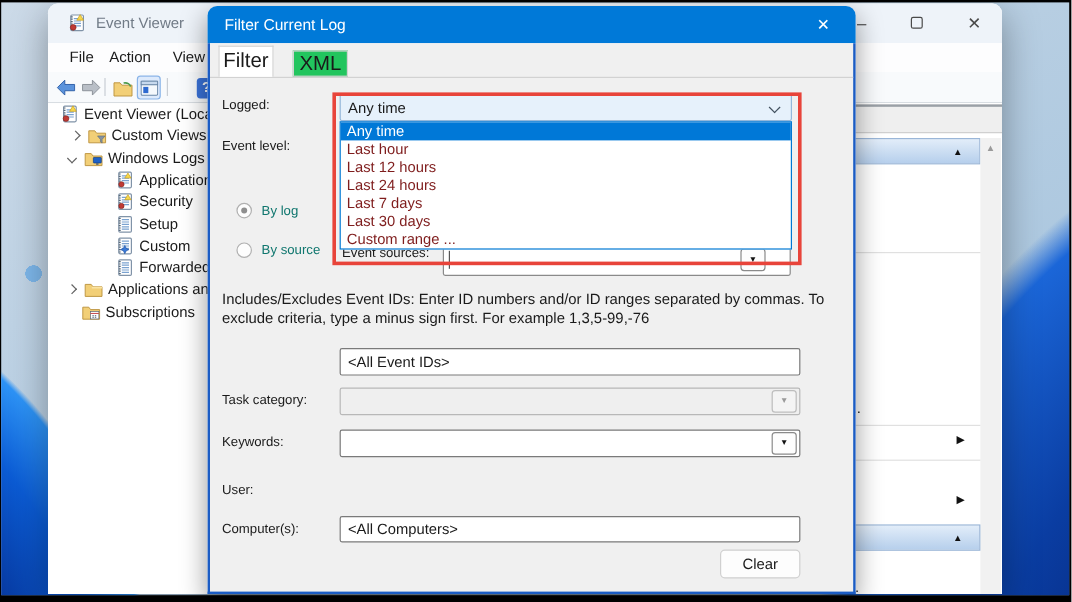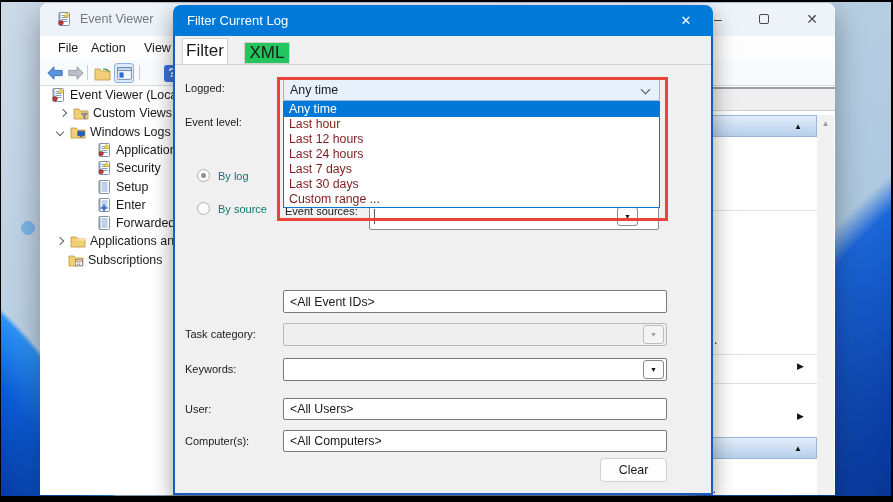--- a/index.html
+++ b/index.html
@@ -244,21 +244,21 @@
         <div class="tree-row" style="top:110px; padding-left:56px;">
           <span class="sel-bg"></span>
           <span class="t-ico">
             <svg width="16" height="16" viewBox="0 0 16 16">
                 <rect x="3" y="1.5" width="10.5" height="13" rx="1" fill="#fff" stroke="#8093a8"></rect>
                 <path d="M5.5 4h6M5.5 6h6M5.5 8h6M5.5 10h6" stroke="#7aa2d0"></path>
                 <path d="M3 3h1.6M3 5h1.6M3 7h1.6M3 9h1.6M3 11h1.6M3 13h1.6" stroke="#5a6a7a"></path>
                 <path d="M8 7.5l1.1 2.4 2.4 1.1-2.4 1.1L8 14.5l-1.1-2.4-2.4-1.1 2.4-1.1z" fill="#3a7ad8" stroke="#1d4fa0" stroke-width=".5"></path>
               </svg>
           </span>
-          <span class="lbl">Enter</span>
+          <span class="lbl">Custom</span>
         </div>
 
         <div class="tree-row" style="top:128px; padding-left:56px;">
           <span class="t-ico">
             <svg width="16" height="16" viewBox="0 0 16 16">
                 <rect x="3" y="1.5" width="10.5" height="13" rx="1" fill="#fff" stroke="#8093a8"></rect>
                 <path d="M5.5 4h6M5.5 6h6M5.5 8h6M5.5 10h6M5.5 12h6" stroke="#7aa2d0"></path>
                 <path d="M3 3h1.6M3 5h1.6M3 7h1.6M3 9h1.6M3 11h1.6M3 13h1.6" stroke="#5a6a7a"></path>
               </svg>
           </span>
@@ -352,39 +352,42 @@
     <span class="dlg-label dis" style="left:45px; top:198px;">By source</span>
 
     <span class="dlg-label" style="left:112px; top:200px; z-index:1;">Event sources:</span>
     <div class="es-combo">
       <span class="es-caret"></span>
       <div class="dd-btn" style="right:20px; top:3px;">
         <span>▼</span>
       </div>
     </div>
 
+    <div class="help-text">
+      <div>Includes/Excludes Event IDs: Enter ID numbers and/or ID ranges separated by commas. To</div>
+      <div>exclude criteria, type a minus sign first. For example 1,3,5-99,-76</div>
+    </div>
 
     <input class="txt" style="top: 285px;" value="&lt;All Event IDs&gt;">
 
     <span class="dlg-label" style="left:12px; top:323px;">Task category:</span>
     <div class="combo-flat dis" style="top:318px;">
       <div class="dd-btn dis" style="right:2px; top:1px;">
         <span>▼</span>
       </div>
     </div>
 
     <span class="dlg-label" style="left:12px; top:358px;">Keywords:</span>
     <div class="combo-flat en" style="top:353px;">
       <div class="dd-btn" style="right:2px; top:1px;">
         <span>▼</span>
       </div>
     </div>
 
     <span class="dlg-label" style="left:12px; top:398px;">User:</span>
-    <input class="txt" style="top: 393px; height: 22px;" value="&lt;All Users&gt;">
 
     <span class="dlg-label" style="left:12px; top:430px;">Computer(s):</span>
     <input class="txt" style="top: 425px; height: 22px;" value="&lt;All Computers&gt;">
 
     <div class="clear-btn">Clear</div>
   </div>
 
   <div class="red-rect"></div>
 </div>
 

